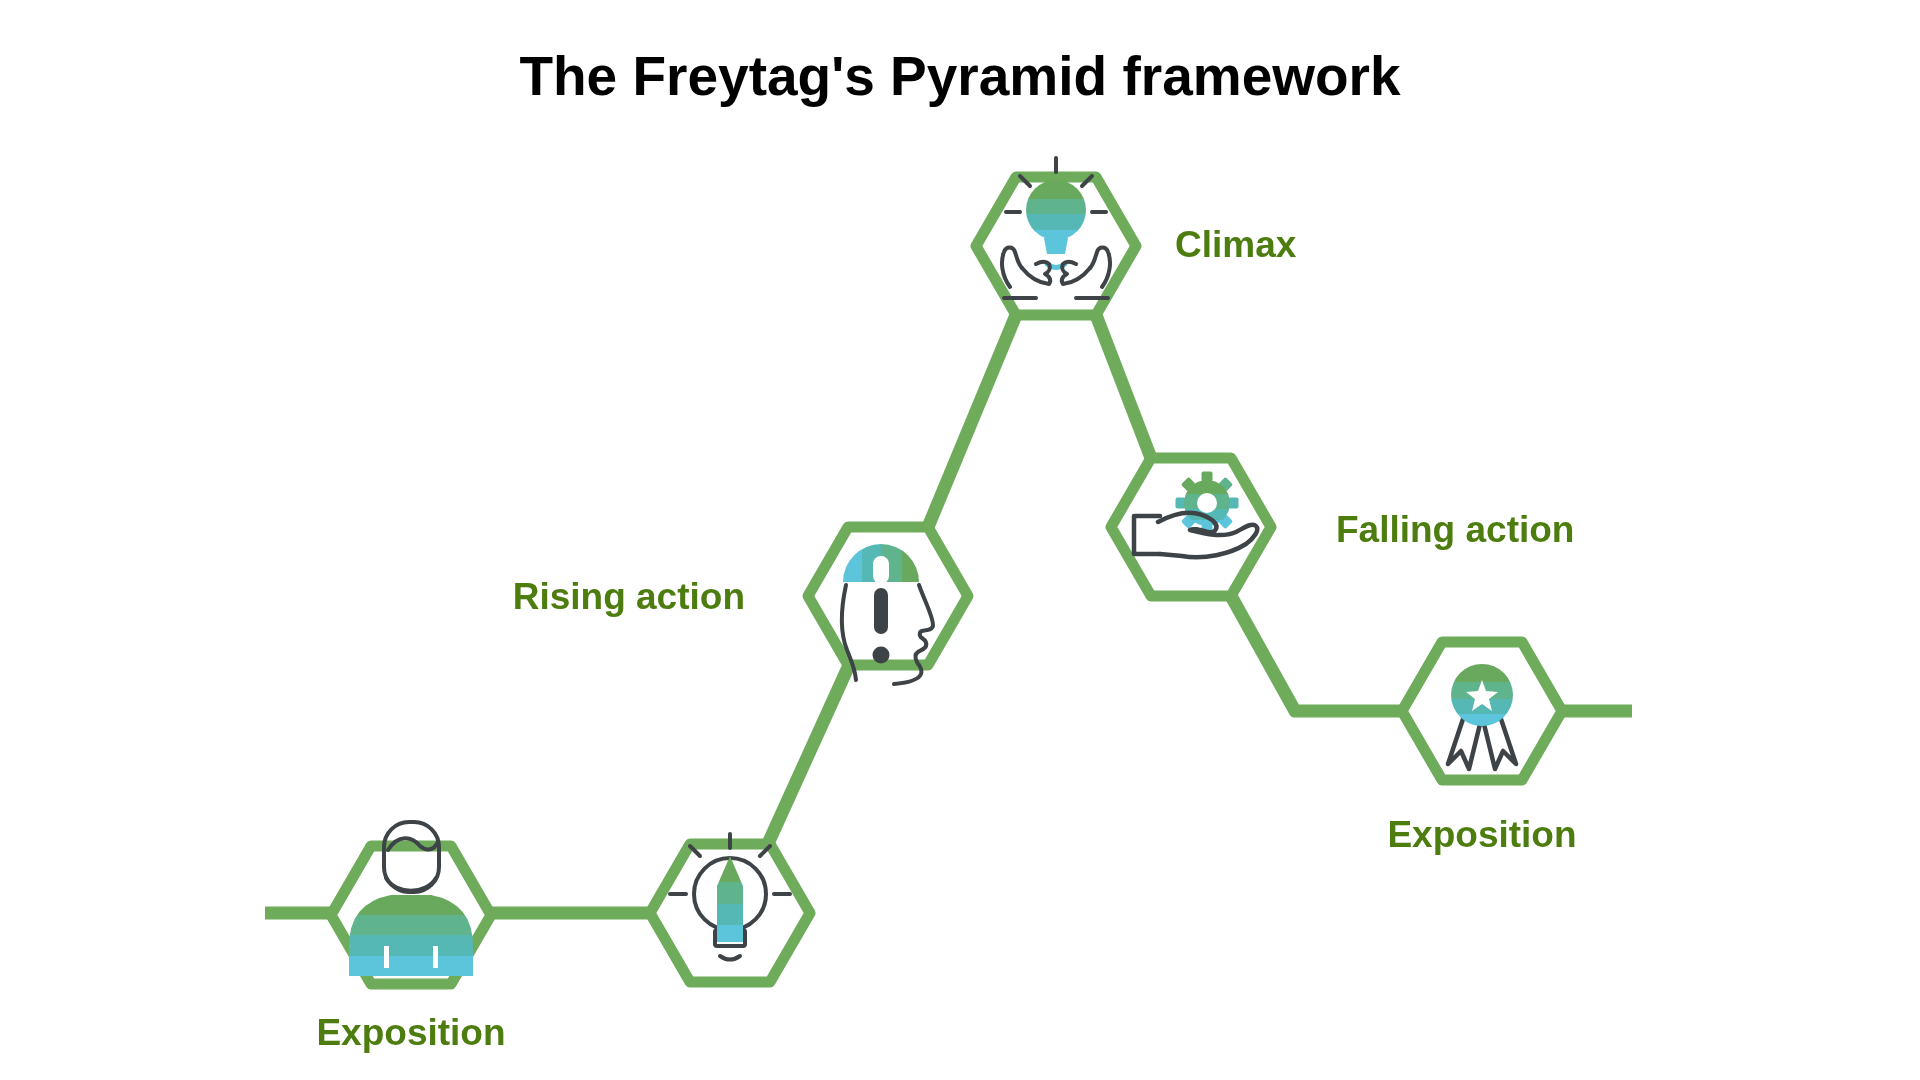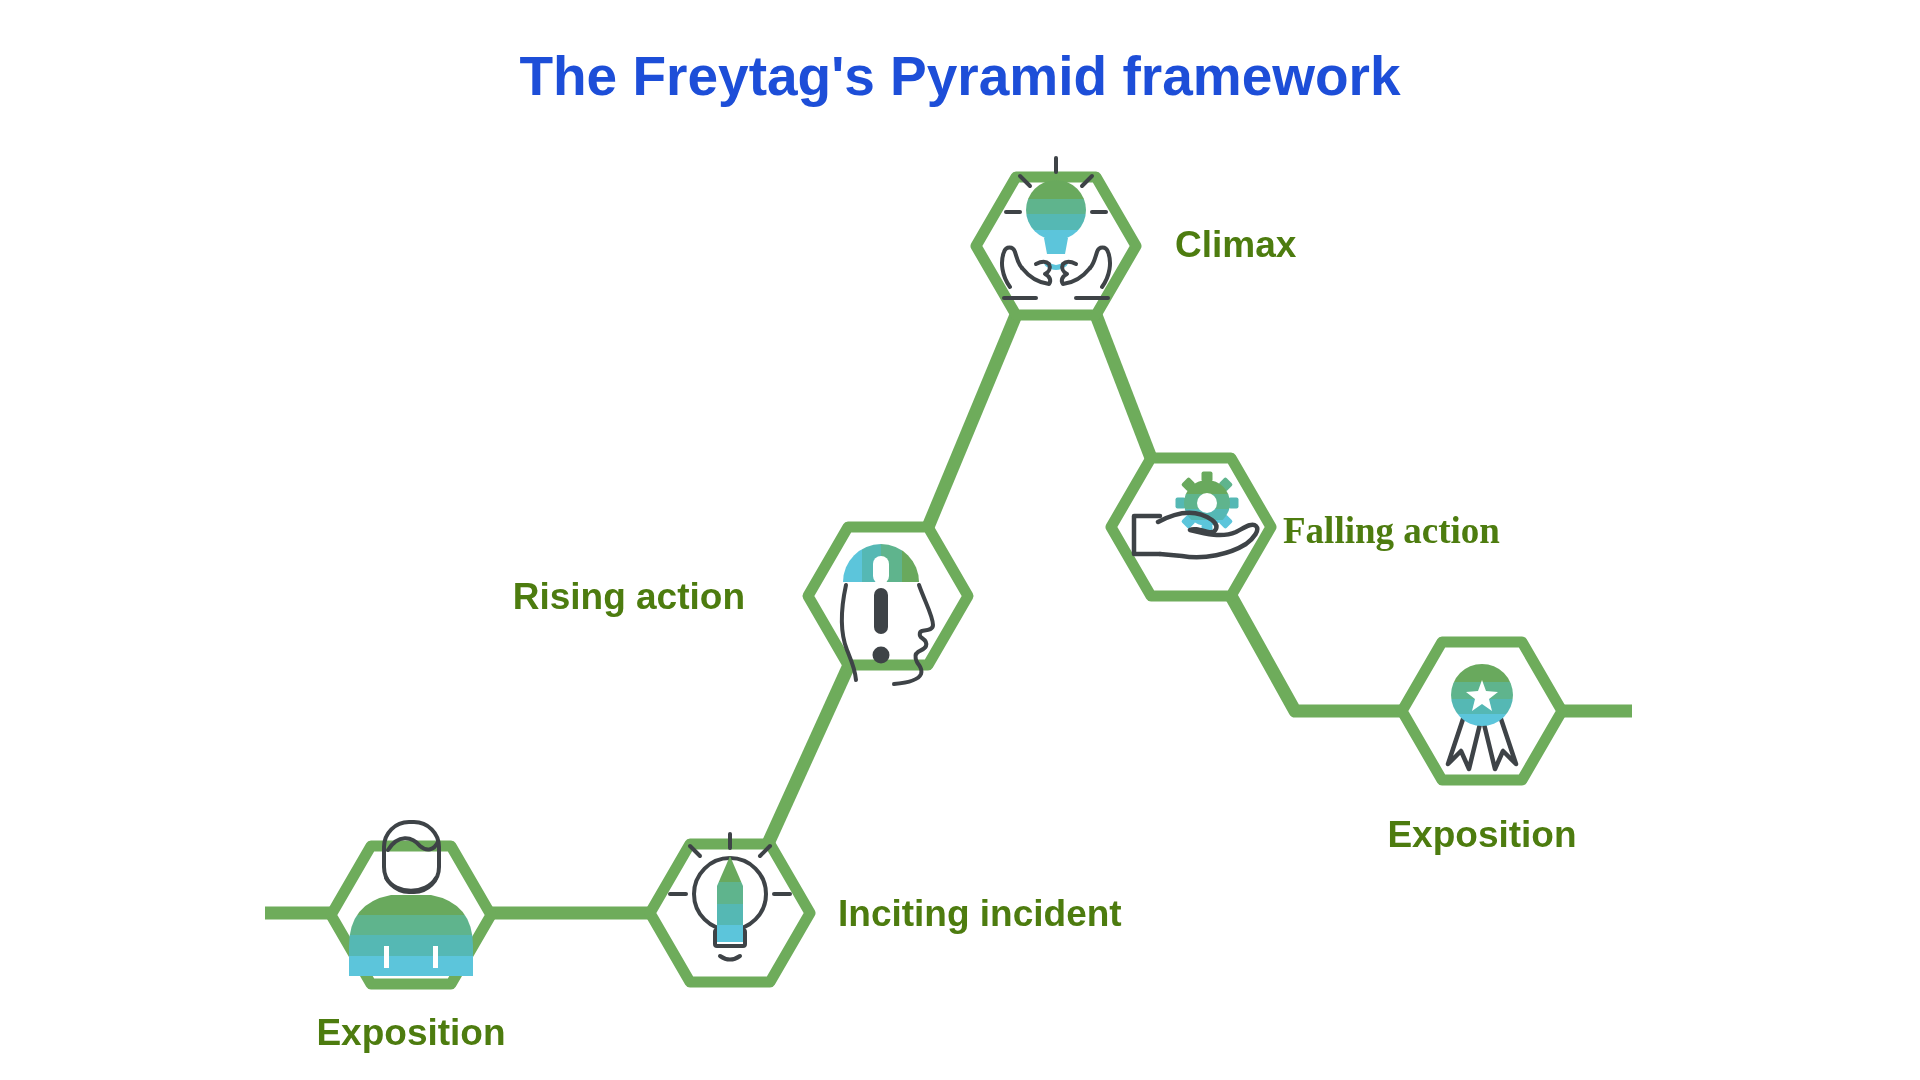--- a/index.html
+++ b/index.html
@@ -1,19 +1,19 @@
 <!DOCTYPE html>
 <html><head>
 <meta charset="utf-8">
 <style>
   html,body{margin:0;padding:0;background:#ffffff;}
   #stage{position:relative;width:1920px;height:1080px;background:#ffffff;overflow:hidden;
          font-family:"Liberation Sans",sans-serif;}
   #title{position:absolute;left:0;right:0;top:44px;text-align:center;
-         font-size:55px;font-weight:800;color:#1d4ed8;letter-spacing:0px;}
+         font-size:55px;font-weight:800;color:#000000;letter-spacing:0px;}
   .label{position:absolute;font-size:37px;font-weight:700;color:#4d7c0f;white-space:nowrap;}
   .center{transform:translateX(-50%);}
   .rightal{transform:translateX(-100%);}
   svg{position:absolute;left:0;top:0;}
   .hex{fill:#ffffff;stroke:#6EAC5B;stroke-width:11;stroke-linejoin:round;}
   .conn{fill:none;stroke:#6EAC5B;stroke-width:13;stroke-linejoin:round;stroke-linecap:butt;}
   .ink{fill:none;stroke:#3E4347;stroke-width:4;stroke-linecap:round;stroke-linejoin:round;}
   .ink5{fill:none;stroke:#3E4347;stroke-width:4.5;stroke-linecap:round;stroke-linejoin:round;}
 </style>
 </head>
@@ -179,19 +179,18 @@
       <g>
         <path class="ink5" d="M1463,719 L1448,764 L1461,751 L1469,769 L1480,724"></path>
         <path class="ink5" d="M1501,719 L1516,764 L1503,751 L1495,769 L1484,724"></path>
         <circle cx="1482" cy="695" r="31" fill="url(#gMedal)"></circle>
         <path d="M1482,680 L1486,691 L1498,692 L1489,699 L1492,711 L1482,704 L1472,711 L1475,699 L1466,692 L1478,691 Z" fill="#ffffff"></path>
       </g>
     </g>
   </svg>
 
   <div class="label center" style="left:411px;  top:1012px;">Exposition</div>
-  <div class="label" style="left:838px;  top:893px;">Inciting incident</div>
   <div class="label rightal" style="left:745px;  top:576px;">Rising action</div>
   <div class="label" style="left:1175px; top:224px;">Climax</div>
-  <div class="label" style="left:1283px; top:509px;font-family:Liberation Serif, serif;">Falling action</div>
+  <div class="label" style="left:1336px; top:509px;">Falling action</div>
   <div class="label center" style="left:1482px; top:814px;">Exposition</div>
 
 </div>
 
 </body></html>

